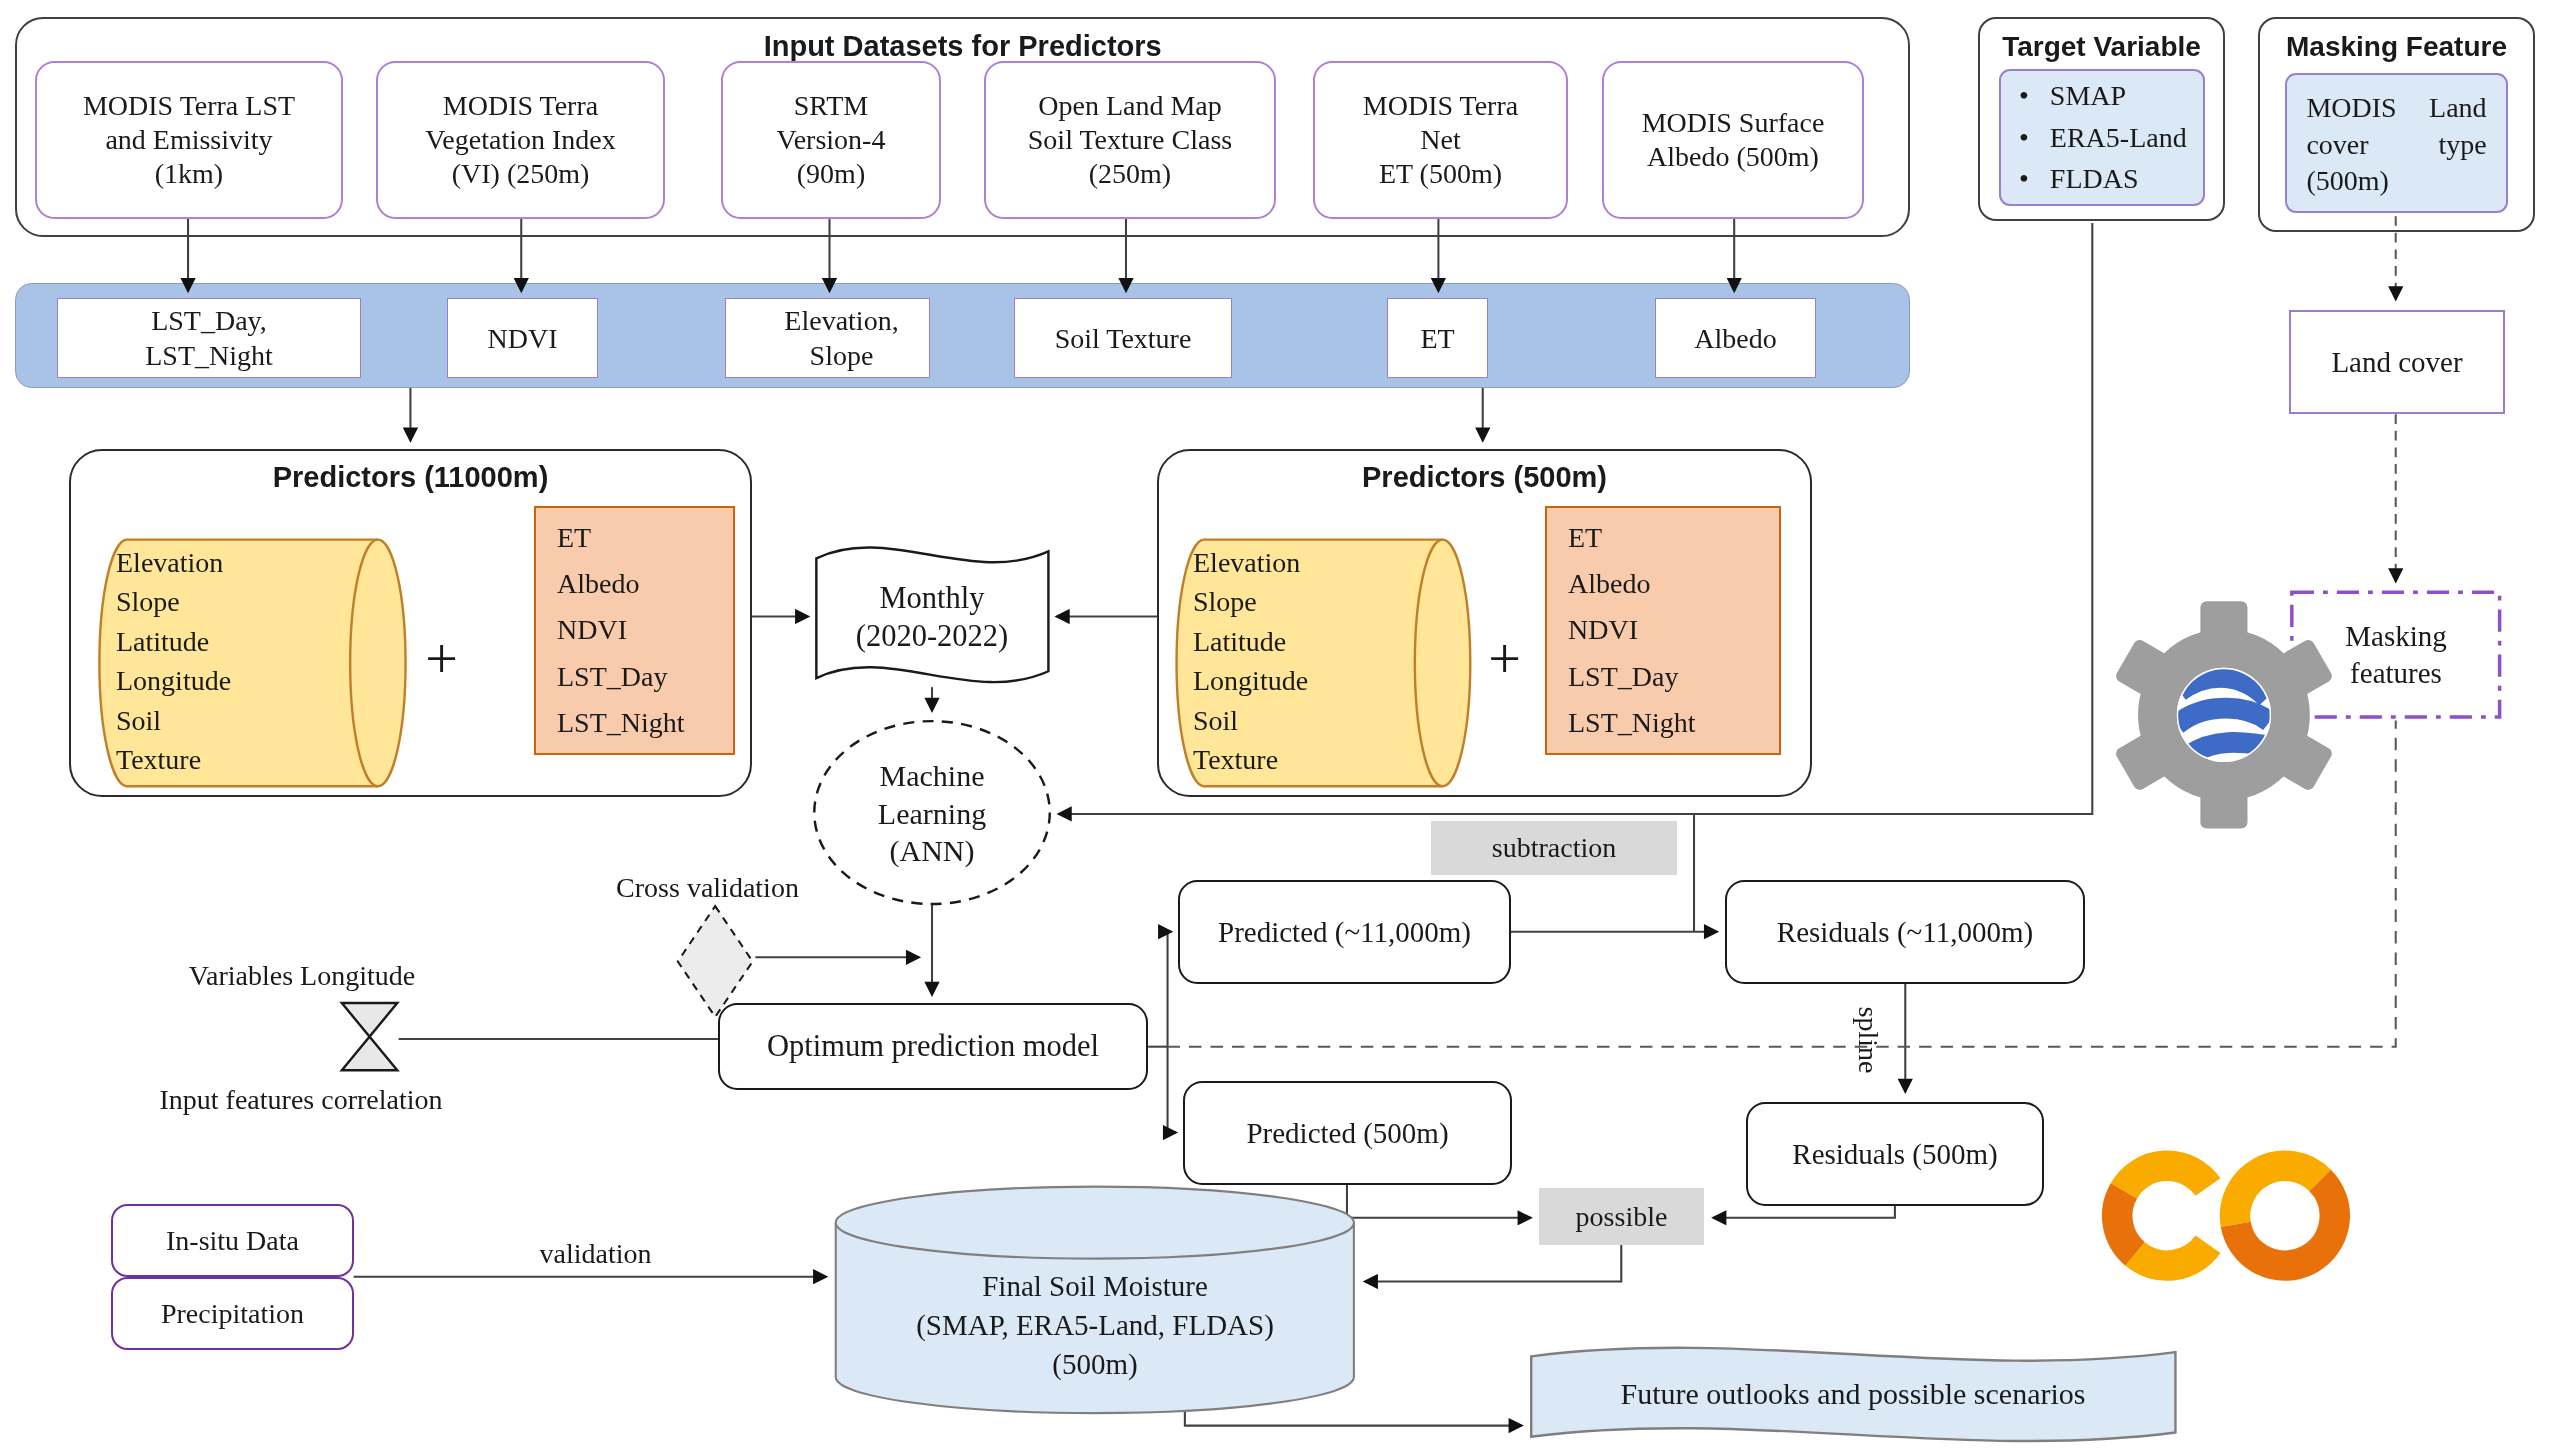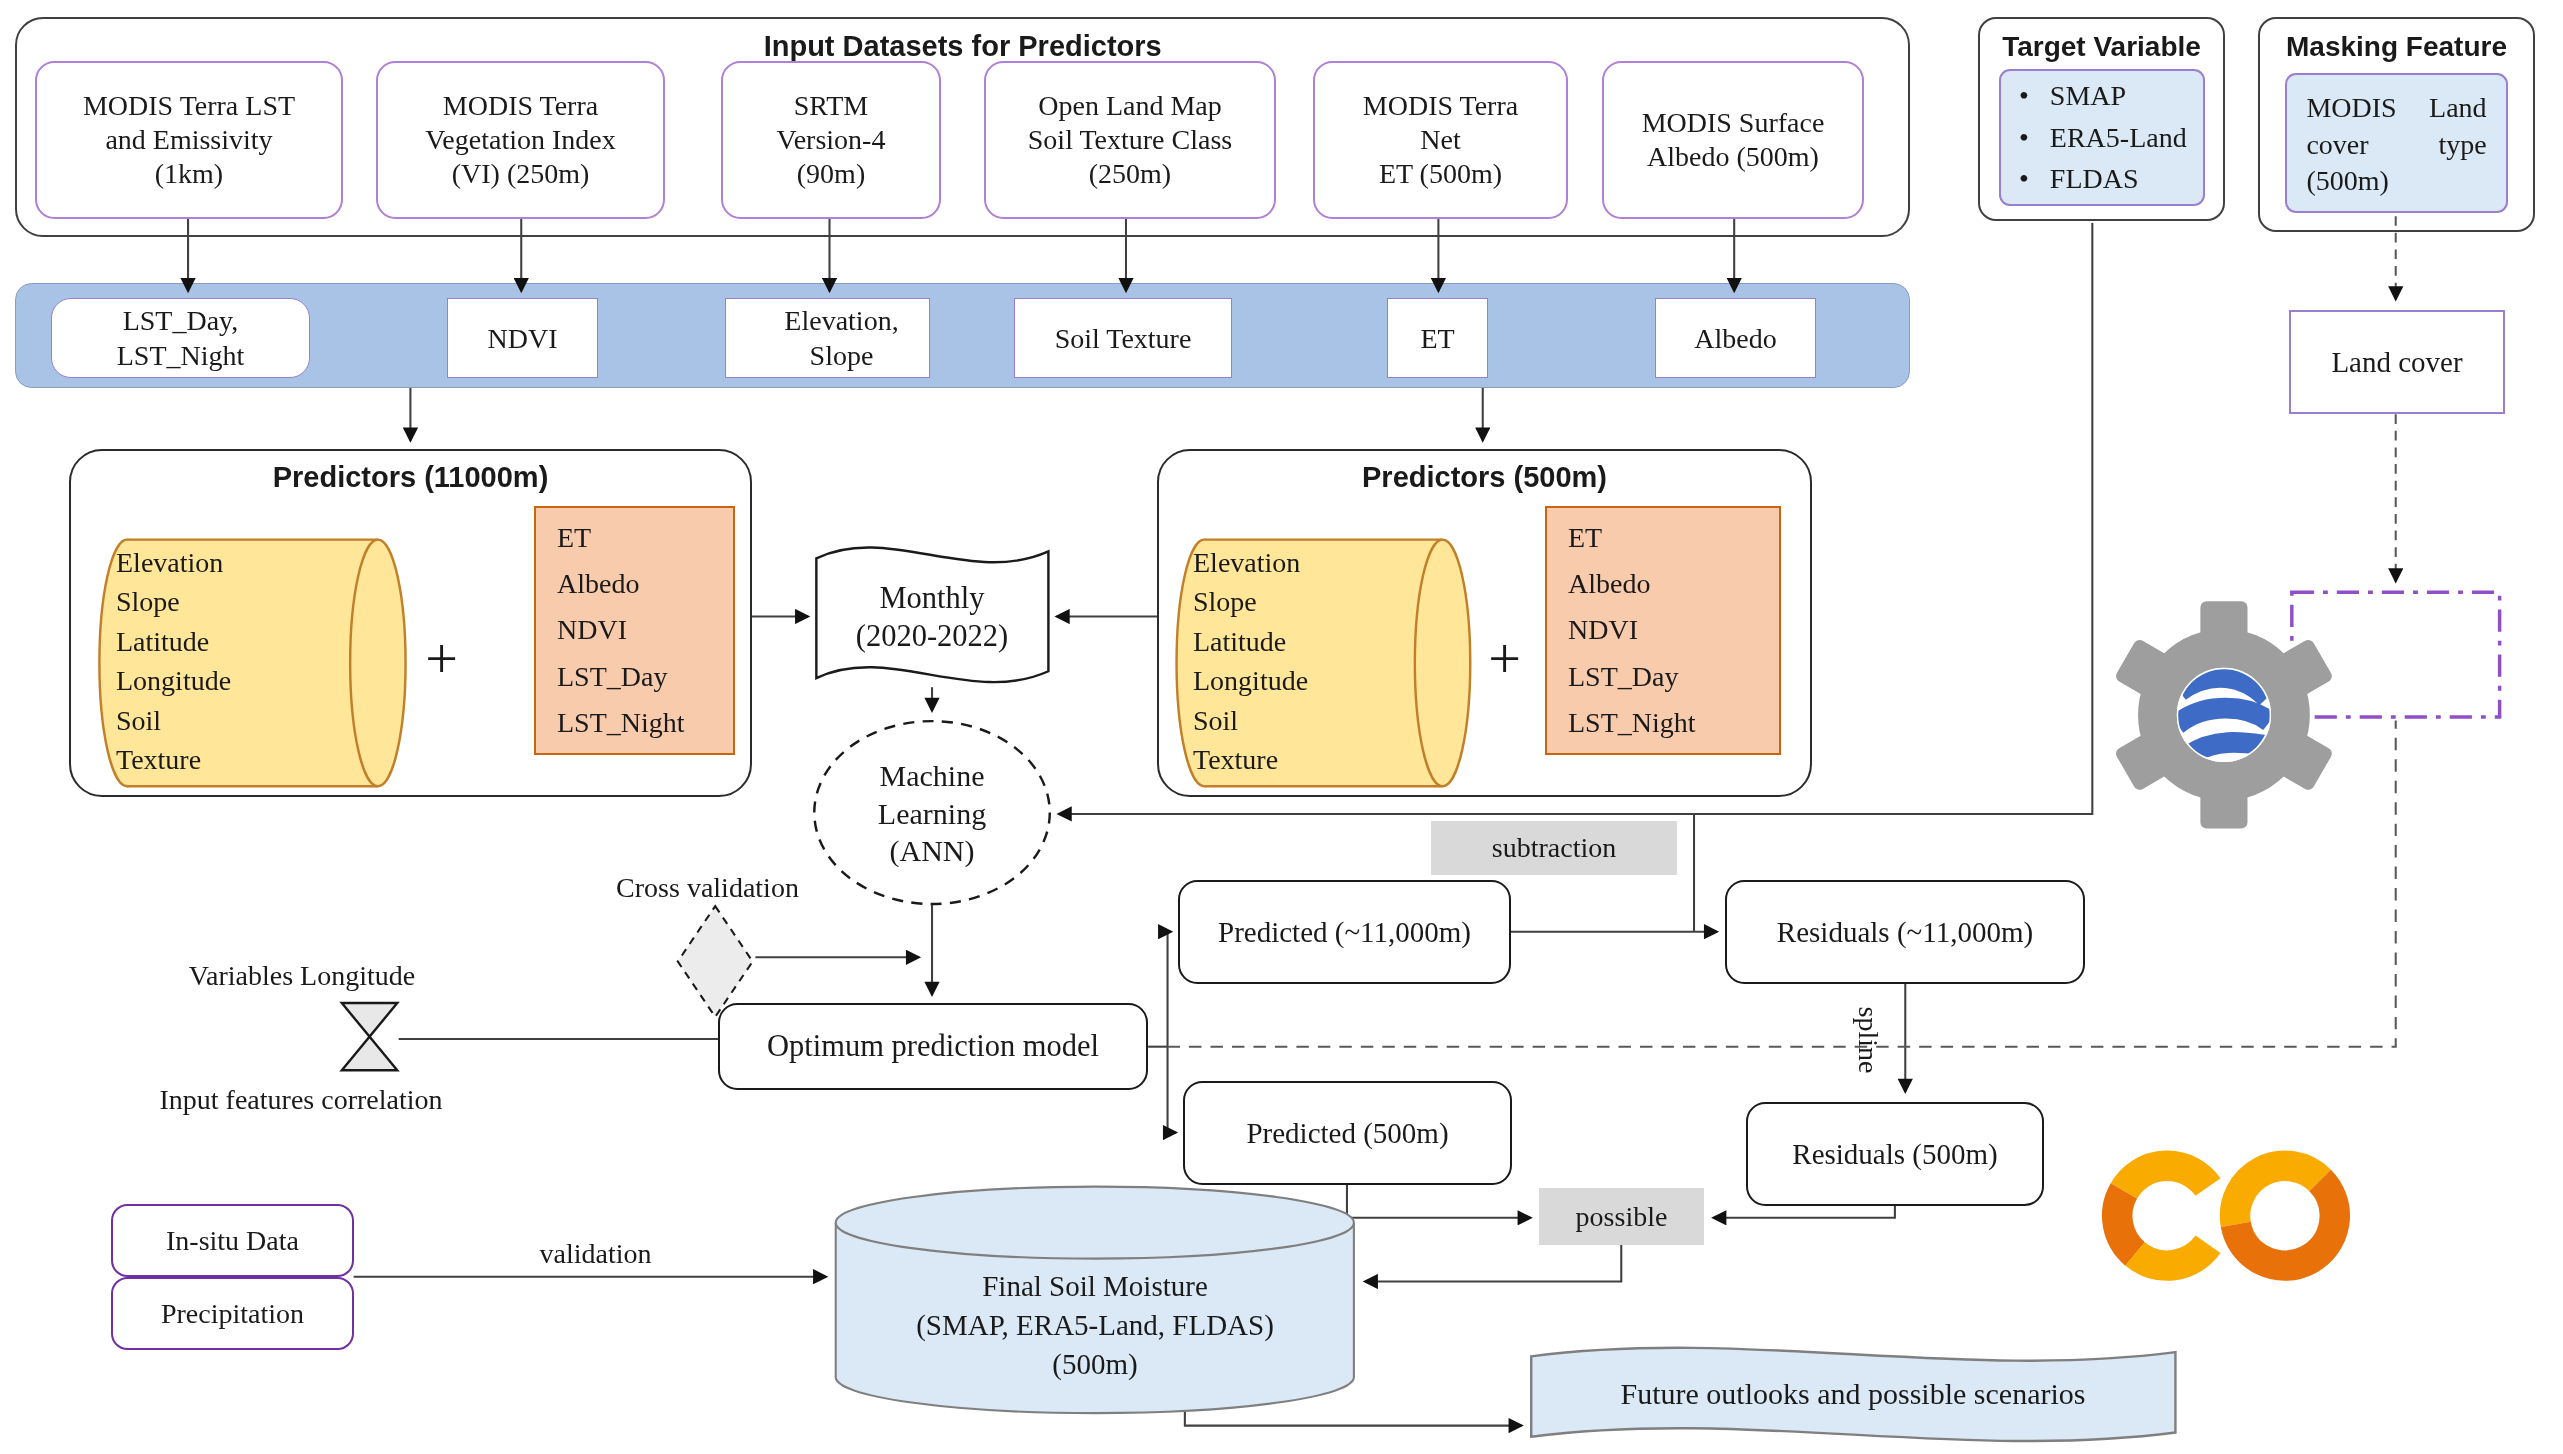--- a/index.html
+++ b/index.html
@@ -168,21 +168,21 @@
 (90m)</span></div>
   <div class="abs pbox center pre" style="left:984px;top:61px;width:292px;height:158px;"><span>Open Land Map
 Soil Texture Class
 (250m)</span></div>
   <div class="abs pbox center pre" style="left:1313px;top:61px;width:255px;height:158px;"><span>MODIS Terra
 Net
 ET (500m)</span></div>
   <div class="abs pbox center pre" style="left:1602px;top:61px;width:262px;height:158px;"><span>MODIS Surface
 Albedo (500m)</span></div>
 
-  <div class="abs bandbox center pre" style="left:51px;top:298px;width:259px;height:80px;border-radius:20px;"><span>LST_Day,
+  <div class="abs bandbox center pre" style="left:57px;top:298px;width:304px;height:80px;"><span>LST_Day,
 LST_Night</span></div>
   <div class="abs bandbox center" style="left:447px;top:298px;width:151px;height:80px;">
       <span>NDVI</span>
     </div>
   <div class="abs bandbox center pre" style="left:725px;top:298px;width:205px;height:80px;padding-left:28px;"><span>Elevation,
 Slope</span></div>
   <div class="abs bandbox center" style="left:1014px;top:298px;width:218px;height:80px;">
       <span>Soil Texture</span>
     </div>
   <div class="abs bandbox center" style="left:1387px;top:298px;width:101px;height:80px;">
@@ -211,20 +211,23 @@
   </div>
 
   <div class="abs sansb center" style="left:2258px;top:29px;width:277px;height:35px;font-size:28px;">
     <span>Masking Feature</span>
     </div>
   <div class="abs lightbox" style="left:2285px;top:73px;width:223px;height:140px;padding:15.2px 19.4px;font-size:28px;line-height:1.3;text-align:justify;">
     <span>MODIS Land cover type (500m)</span></div>
   <div class="abs center" style="left:2289px;top:310px;width:216px;height:104px;background:#fff;border:2.1px solid #9a7fd0;font-size:29px;">
     <span>Land cover</span>
     </div>
+  <div class="abs center pre" style="left:2292px;top:592px;width:208px;height:125px;font-size:29px;line-height:1.25;">
+    <span>Masking
+features</span></div>
 
   <div class="abs outline" style="left:69px;top:449px;width:683px;height:348px;"></div>
   <div class="abs sansb center" style="left:69px;top:459px;width:683px;height:36px;font-size:29px;">
     <span>Predictors (11000m)</span>
     </div>
   <div class="abs col" style="left:116px;top:547px;width:208px;height:229px;justify-content:space-between;font-size:28px;">
     <span>Elevation</span>
     <span>Slope</span>
     <span>Latitude</span>
     <span>Longitude</span>

